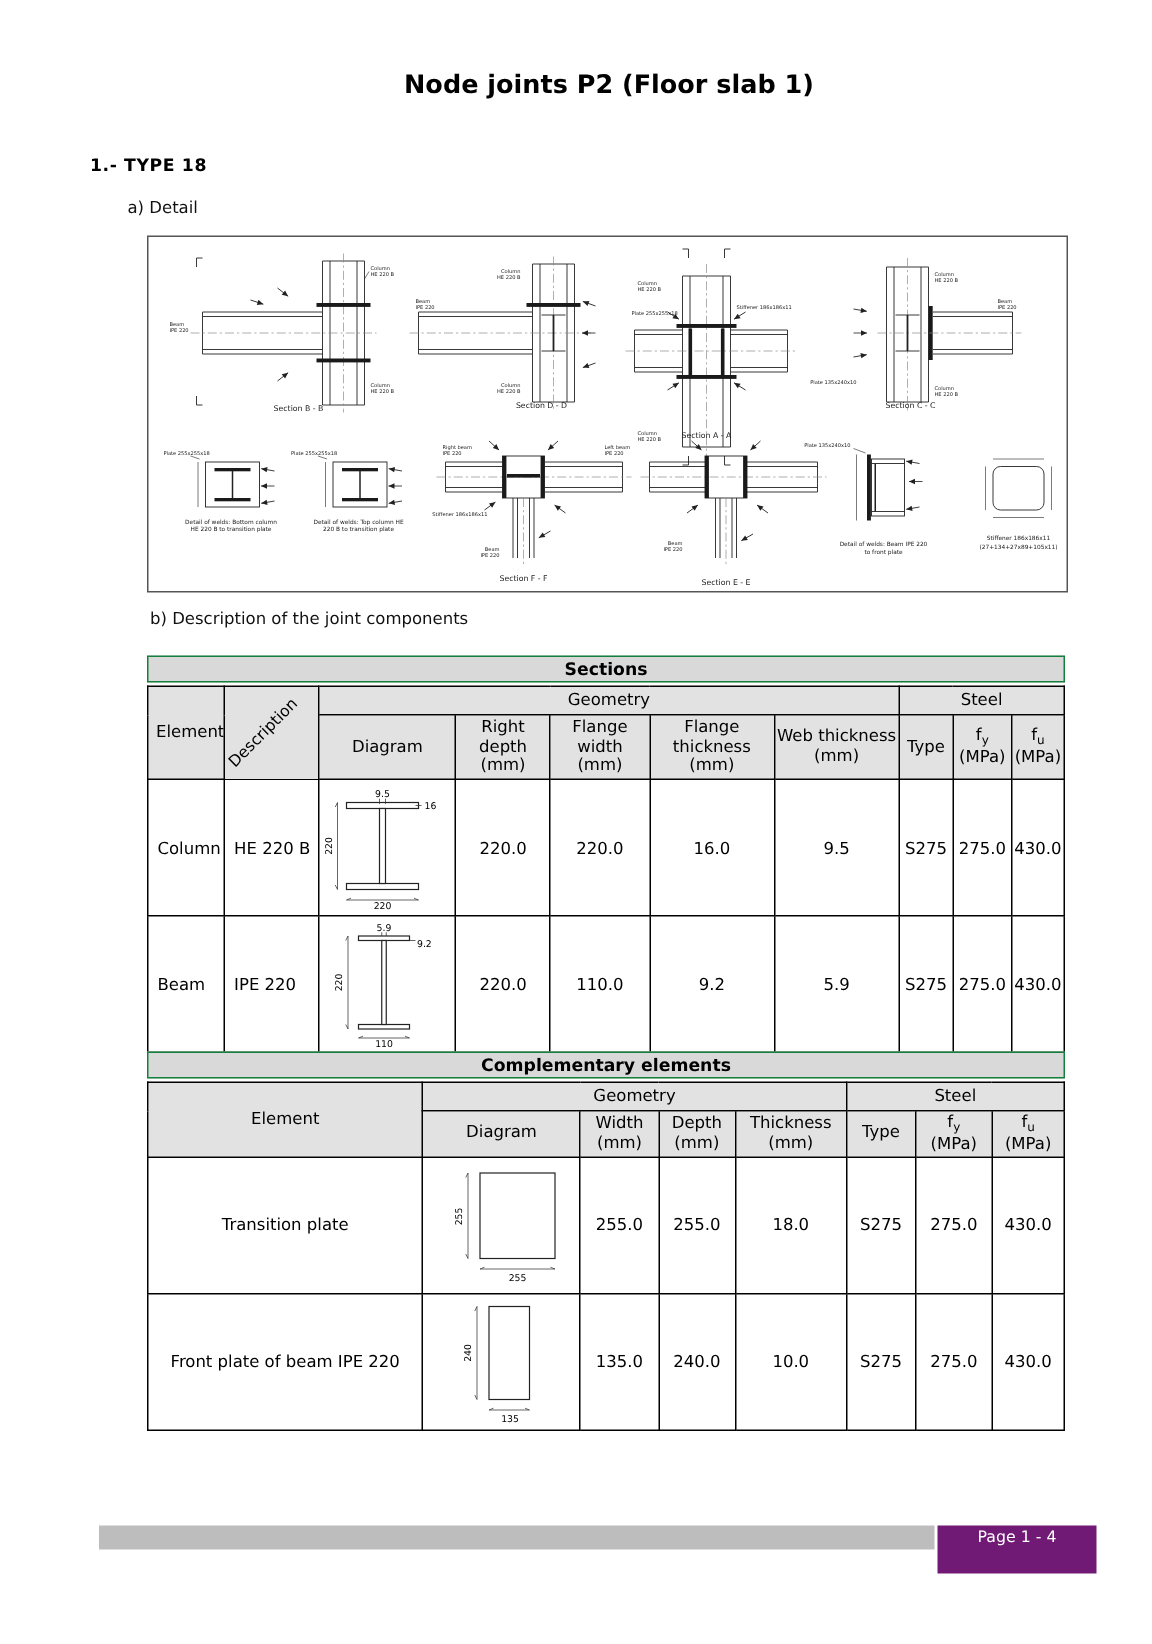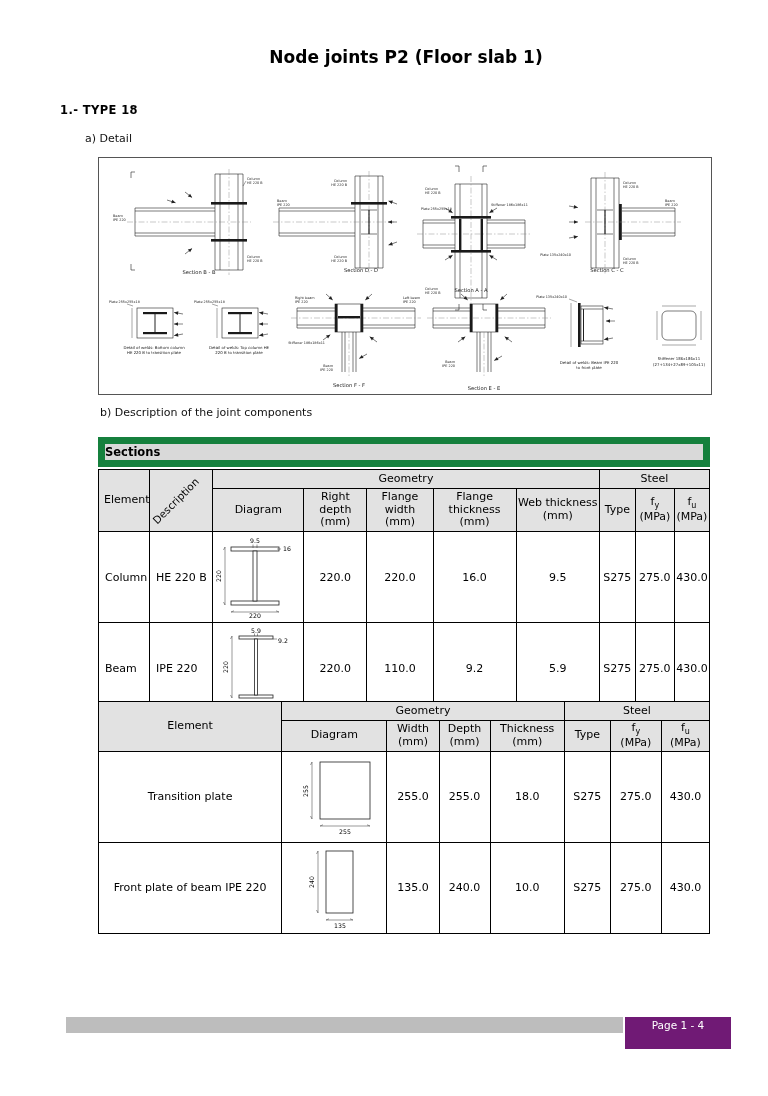--- a/index.html
+++ b/index.html
@@ -21,21 +21,21 @@
   .detail-svg .plt{fill:#1a1a1a;stroke:none;}
   .detail-svg text{font-family:"DejaVu Sans",sans-serif;fill:#222;}
   .detail-svg .t3{font-size:3.4px;}
   .detail-svg .t38{font-size:3.9px;}
   .detail-svg .t5{font-size:5.2px;}
   .detail-svg .ldr{stroke:#222;stroke-width:.4;fill:none;}
 
   .tbl-block{position:absolute;left:98px;width:612px;}
   #sections-block{top:437px;}
   #comp-block{top:701px;}
-  .tbl-title{border:7px solid #15803d;background:#d9d9d9;font-weight:bold;text-align:left;
+  .tbl-title{border:1px solid #15803d;background:#d9d9d9;font-weight:bold;text-align:center;
              font-size:11.5px;height:16px;line-height:16px;margin-bottom:2px;}
   table{border-collapse:collapse;table-layout:fixed;width:612px;font-size:11px;}
   th,td{border:1px solid #000;padding:1px;text-align:center;font-weight:normal;overflow:hidden;}
   th{background:#e2e2e2;line-height:1.18;}
   tr.h17 th{height:16px;}
   tr.h40 th{height:40px;vertical-align:middle;}
   tr.h27 th{height:27px;vertical-align:middle;}
   tr.h88 td{height:88px;vertical-align:middle;}
   .cell-left{text-align:left;padding-left:6px;}
   .th-element-left{text-align:left;padding-left:5px;}
@@ -347,20 +347,21 @@
         <td>5.9</td>
         <td>S275</td>
         <td>275.0</td>
         <td>430.0</td>
       </tr>
     </tbody>
       </table>
   </div>
 
   <div class="tbl-block" id="comp-block">
+    <div class="tbl-title">Complementary elements</div>
     <table>
       <colgroup>
         <col style="width:183px">
           <col style="width:105px">
           <col style="width:52px">
         <col style="width:51px">
           <col style="width:74px">
           <col style="width:46px">
         <col style="width:51px">
           <col style="width:48px">

